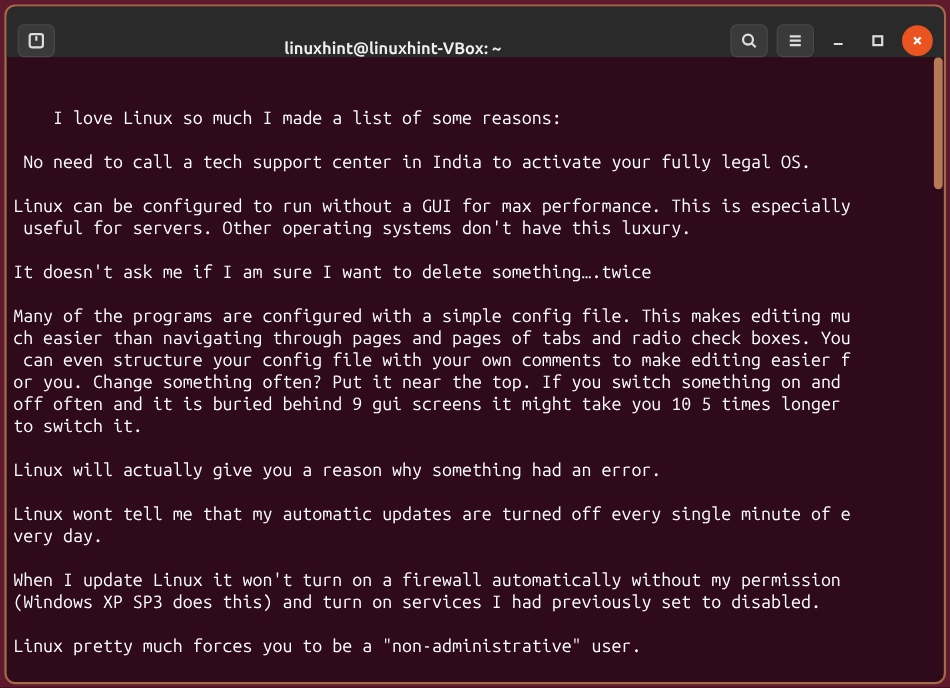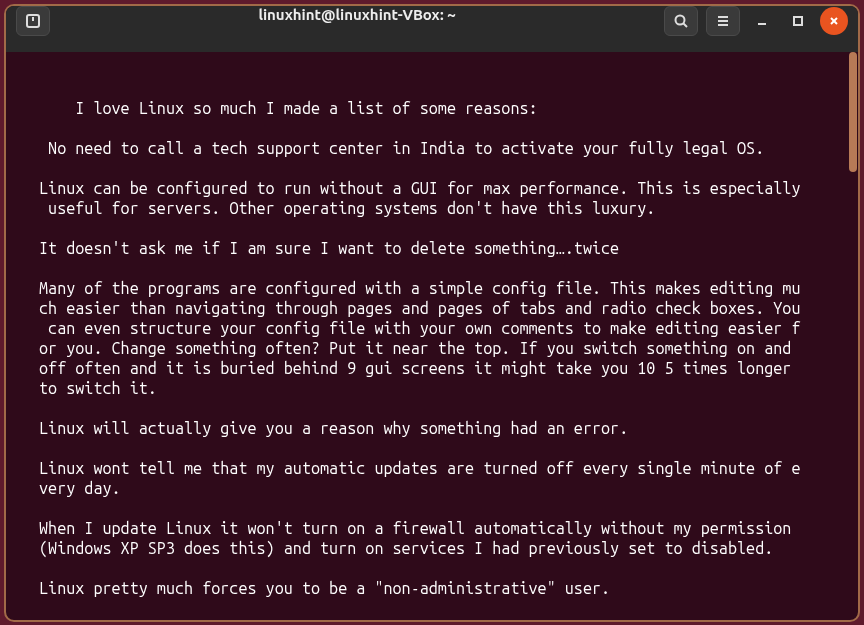--- a/index.html
+++ b/index.html
@@ -18,21 +18,21 @@
     border-radius: 10px;
     border: 2px solid #a16a48;
     display: flex;
     flex-direction: column;
     overflow: hidden;
   }
   .titlebar {
     height: 46px;
     background: #2a2a2a;
     display: flex;
-    align-items: flex-start;
+    align-items: flex-end;
     padding: 0 10px;
     gap: 8px;
   }
   .tb-btn {
     width: 34px; height: 30px;
     background: #3a3a3a;
     border: 1px solid #4a4a4a;
     border-radius: 6px;
     display: flex;
     align-items: center;
@@ -64,21 +64,20 @@
     flex: 1;
     padding: 6px 6px 4px 6px;
     font-family: "Ubuntu Mono", "Consolas", monospace;
     font-size: 16.2px;
     line-height: 20px;
     color: #ffffff;
     white-space: pre-wrap;
     word-break: break-all;
     position: relative;
     overflow: hidden;
-    margin-left: 27px;
   }
   .scrollbar {
     position: absolute;
     right: 1px; top: 0;
     width: 8px;
     height: 120px;
     background: #b77a56;
     border-radius: 4px;
   }
 </style>

